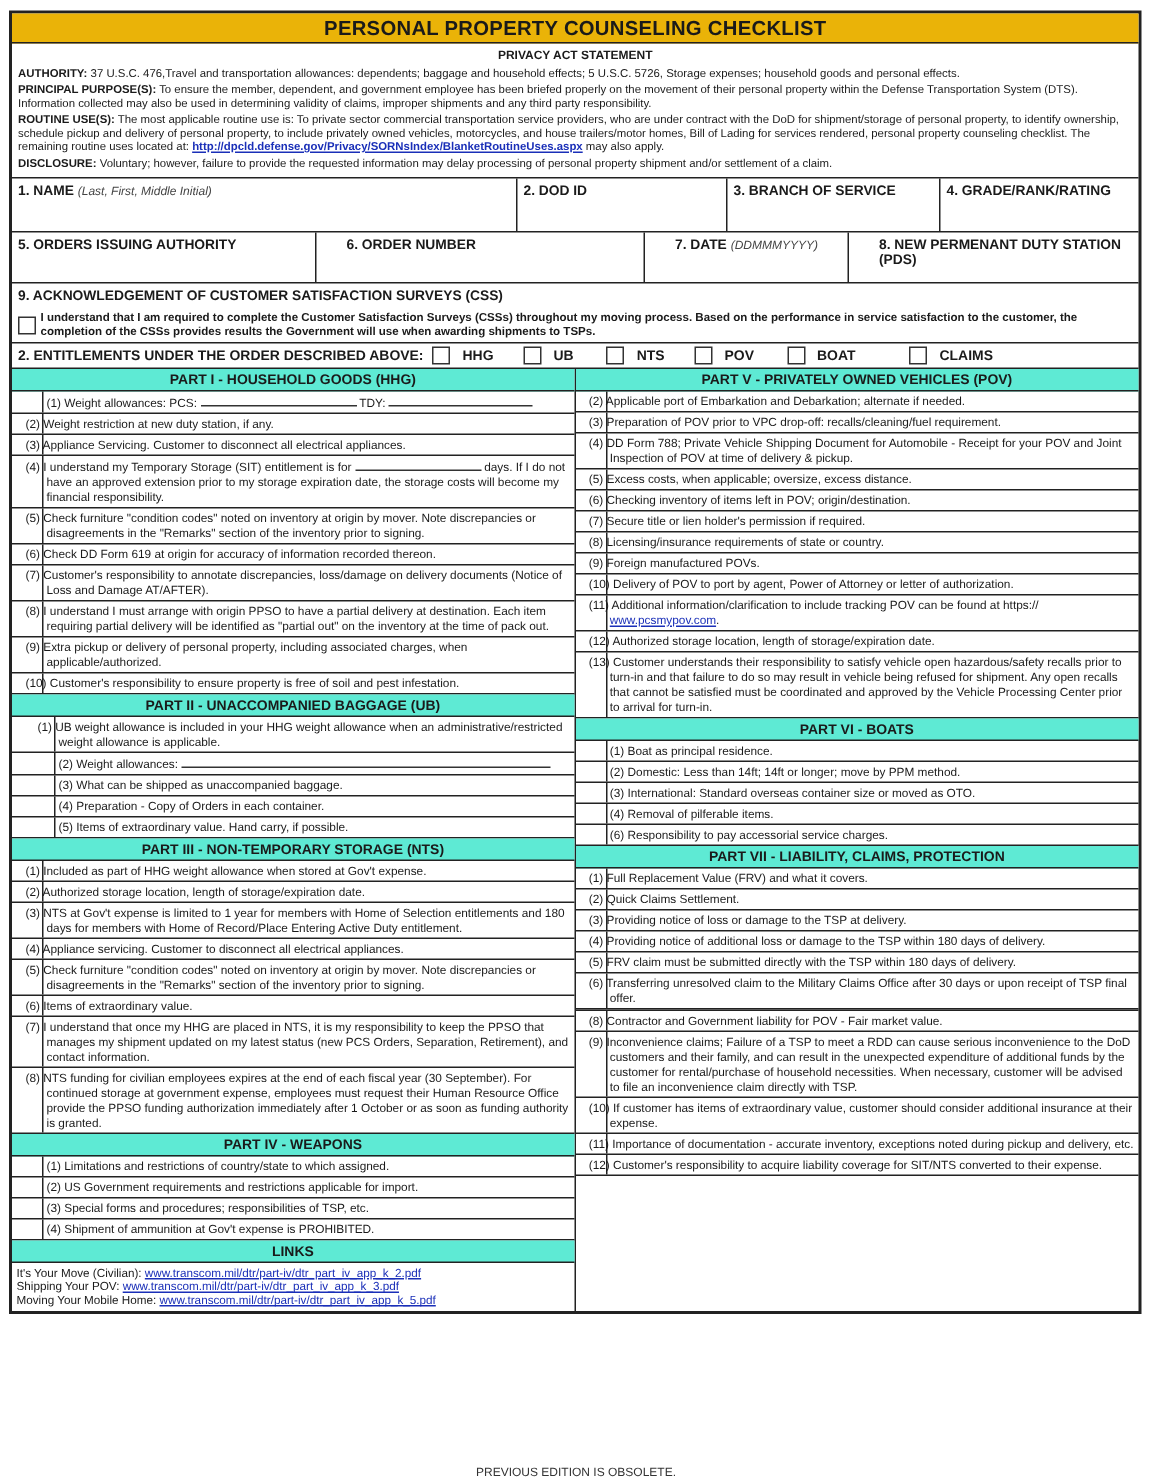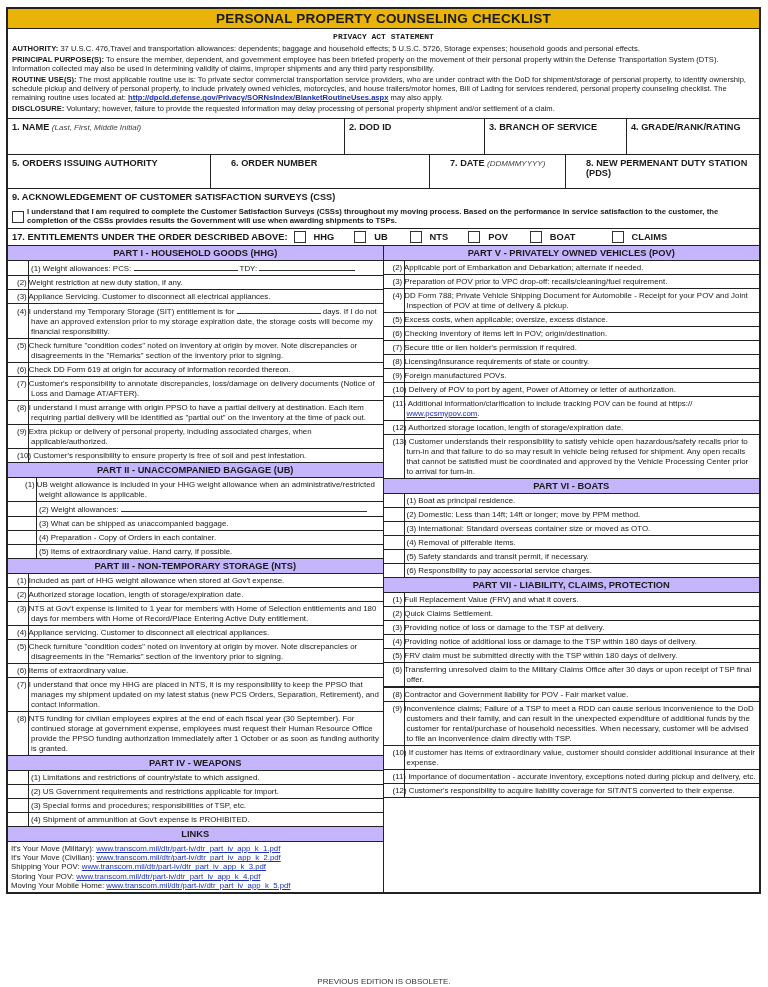--- a/index.html
+++ b/index.html
@@ -5,21 +5,21 @@
   * { box-sizing: border-box; margin: 0; padding: 0; }
   html, body { width: 768px; height: 987px; background: #ffffff; overflow: hidden; }
   body { font-family: "Liberation Sans", sans-serif; color: #1a1a1a; position: relative; }
 
   .form { position: absolute; left: 6px; top: 7px; width: 755px; border: 2px solid #222; }
 
   .title-bar { height: 20px; background: #eab308; border-bottom: 1px solid #222; text-align: center;
     font-weight: bold; font-size: 13.5px; line-height: 19px; letter-spacing: 0.2px; }
 
   .privacy { padding: 2px 4px 3px 4px; font-size: 7.6px; line-height: 9px; border-bottom: 1px solid #222; }
-  .privacy .ph { text-align: center; font-weight: bold; font-size: 8px; margin: 1px 0 3px 0; font-family: Liberation Mono, monospace; }
+  .privacy .ph { text-align: center; font-weight: bold; font-size: 8px; margin: 1px 0 3px 0; }
   .privacy p { margin-bottom: 2px; }
   .privacy b { font-weight: bold; }
   .privacy a { color: #1a2fb8; font-weight: bold; text-decoration: underline; }
 
   .row { display: flex; border-bottom: 1px solid #222; }
   .cell { border-right: 1px solid #222; padding: 3px 4px; font-size: 9.2px; font-weight: bold; }
   .cell:last-child { border-right: none; }
   .cell i { font-weight: normal; font-style: italic; font-size: 8px; color: #444; }
   .row1 { height: 36px; }
   .row2 { height: 34px; gap: 16px; }
@@ -32,21 +32,21 @@
 
   .ent { height: 17px; display: flex; align-items: center; padding-left: 4px; font-size: 9.3px; font-weight: bold; border-bottom: 1px solid #222; }
   .ent .lbl { margin-right: 6px; }
   .ent .opt { display: flex; align-items: center; }
   .ent .opt .cb { margin-right: 8px; }
 
   .cols { display: flex; }
   .col { width: 50%; }
   .col.left { border-right: 1px solid #222; }
 
-  .sec-hd { height: 15px; background: #c4b5fd; border-bottom: 1px solid #222; text-align: center;
+  .sec-hd { height: 15px; background: #5eead4; border-bottom: 1px solid #222; text-align: center;
     font-weight: bold; font-size: 9.3px; line-height: 14px; }
 
   .item { display: flex; border-bottom: 1px solid #222; }
   .item .chk { width: 21px; flex: none; border-right: 1px solid #222; }
   .item .txt { padding: 2px 3px 1px 2px; font-size: 7.9px; line-height: 10px; flex: 1; }
   .hang { padding-left: 16px; text-indent: -14px; }
   .blank { display: inline-block; border-bottom: 1px solid #333; height: 8px; vertical-align: baseline; }
   .link { color: #1a2fb8; text-decoration: underline; }
 
   .links-box { padding: 2px 3px; font-size: 7.8px; line-height: 9.2px; }
@@ -85,21 +85,21 @@
 
   <div class="css-block">
     <div class="hd">9. ACKNOWLEDGEMENT OF CUSTOMER SATISFACTION SURVEYS (CSS)</div>
     <div class="css-line">
       <span class="cb"></span>
       <span>I understand that I am required to complete the Customer Satisfaction Surveys (CSSs) throughout my moving process. Based on the performance in service satisfaction to the customer, the completion of the CSSs provides results the Government will use when awarding shipments to TSPs.</span>
     </div>
   </div>
 
   <div class="ent">
-    <span class="lbl">17.  ENTITLEMENTS UNDER THE ORDER DESCRIBED ABOVE:</span>
+    <span class="lbl">2.  ENTITLEMENTS UNDER THE ORDER DESCRIBED ABOVE:</span>
     <span class="opt" style="margin-right:20px">
         <span class="cb"></span>
         <span>HHG</span>
       </span>
     <span class="opt" style="margin-right:22px">
         <span class="cb"></span>
         <span>UB</span>
       </span>
     <span class="opt" style="margin-right:20px">
         <span class="cb"></span>
@@ -233,24 +233,22 @@
           <div class="chk"></div>
           <div class="txt">(3) Special forms and procedures; responsibilities of TSP, etc.</div>
         </div>
       <div class="item">
           <div class="chk"></div>
           <div class="txt">(4) Shipment of ammunition at Gov't expense is PROHIBITED.</div>
         </div>
 
       <div class="sec-hd">LINKS</div>
       <div class="links-box">
-        <div class="ln"><span>It's Your Move (Military): </span><a>www.transcom.mil/dtr/part-iv/dtr_part_iv_app_k_1.pdf</a></div>
         <div class="ln"><span>It's Your Move (Civilian): </span><a>www.transcom.mil/dtr/part-iv/dtr_part_iv_app_k_2.pdf</a></div>
         <div class="ln"><span>Shipping Your POV: </span><a>www.transcom.mil/dtr/part-iv/dtr_part_iv_app_k_3.pdf</a></div>
-        <div class="ln"><span>Storing Your POV: </span><a>www.transcom.mil/dtr/part-iv/dtr_part_iv_app_k_4.pdf</a></div>
         <div class="ln"><span>Moving Your Mobile Home: </span><a>www.transcom.mil/dtr/part-iv/dtr_part_iv_app_k_5.pdf</a></div>
       </div>
     </div>
 
     <div class="col right">
       <div class="sec-hd">PART V - PRIVATELY OWNED VEHICLES (POV)</div>
       <div class="item">
           <div class="chk"></div>
           <div class="txt hang">(2) Applicable port of Embarkation and Debarkation; alternate if needed.</div>
         </div>
@@ -311,24 +309,20 @@
       <div class="item">
           <div class="chk"></div>
           <div class="txt">(3) International: Standard overseas container size or moved as OTO.</div>
         </div>
       <div class="item">
           <div class="chk"></div>
           <div class="txt">(4) Removal of pilferable items.</div>
         </div>
       <div class="item">
           <div class="chk"></div>
-          <div class="txt">(5) Safety standards and transit permit, if necessary.</div>
-        </div>
-      <div class="item">
-          <div class="chk"></div>
           <div class="txt">(6) Responsibility to pay accessorial service charges.</div>
         </div>
 
       <div class="sec-hd">PART VII - LIABILITY, CLAIMS, PROTECTION</div>
       <div class="item">
           <div class="chk"></div>
           <div class="txt hang">(1) Full Replacement Value (FRV) and what it covers.</div>
         </div>
       <div class="item">
           <div class="chk"></div>

